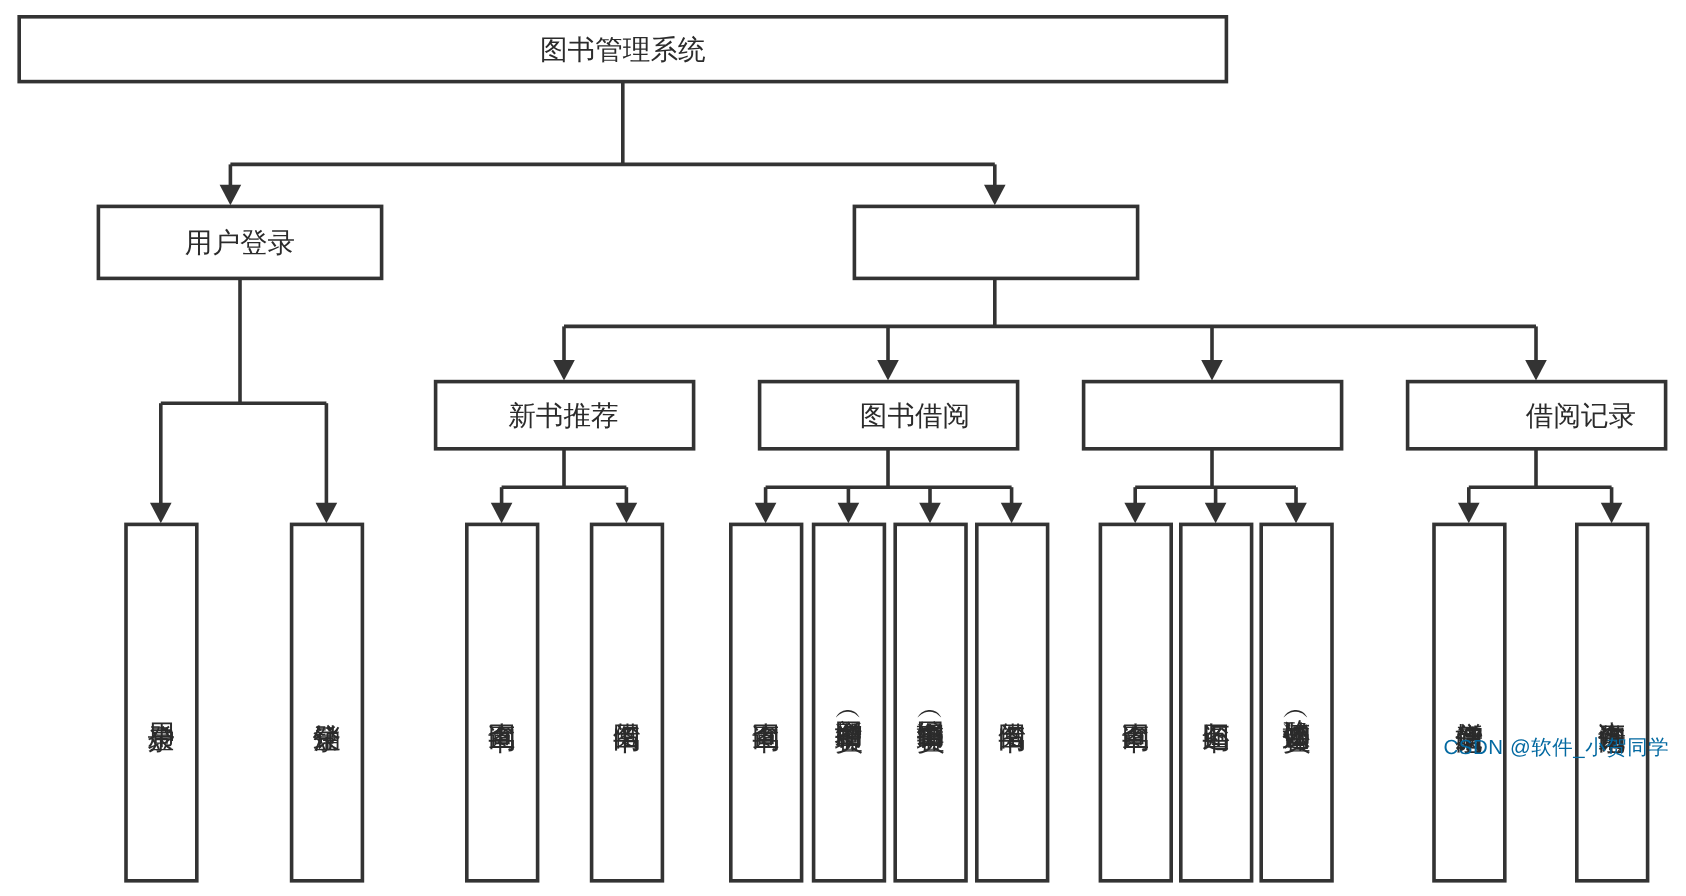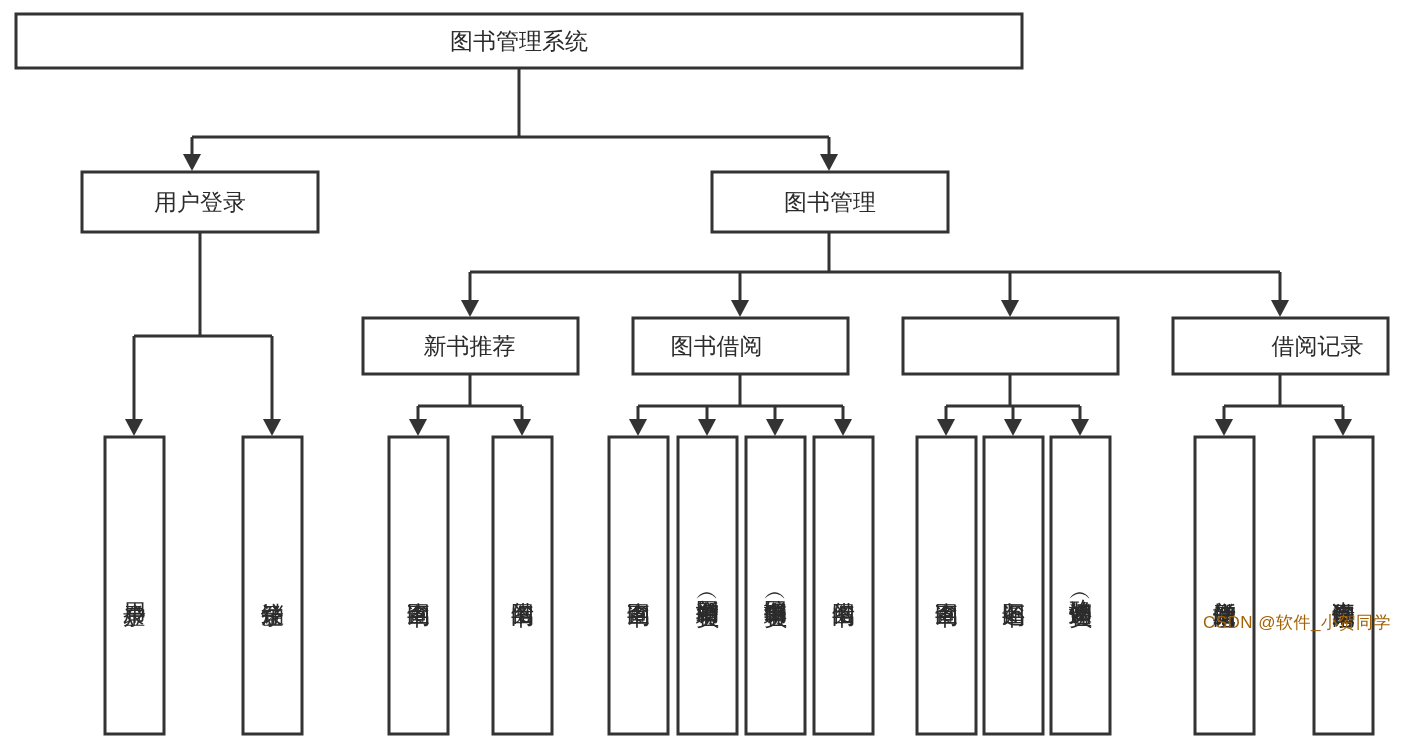--- a/index.html
+++ b/index.html
@@ -62,21 +62,21 @@
     font-size: 23px;
     color: #2b2b2b;
     white-space: nowrap;
     pointer-events: none;
   }
   .watermark {
     position: absolute;
     right: 14px;
     bottom: 5px;
     font-size: 17px;
-    color: #a16207;
+    color: #0369a1;
     letter-spacing: 0.5px;
     white-space: nowrap;
   }
 </style>
 </head>
 <body>
 
 <div id="diagram-root">
 
   <svg class="diagram-canvas" viewBox="0 0 1405 747">
@@ -179,24 +179,23 @@
     <rect class="node-rect" x="984" y="437" width="59" height="297"></rect>
     <rect class="node-rect" x="1051" y="437" width="59" height="297"></rect>
 
     <rect class="node-rect" x="1195" y="437" width="59" height="297"></rect>
     <rect class="node-rect" x="1314" y="437" width="59" height="297"></rect>
   </svg>
 
   <div class="hlabel-wrap" style="left:16px; top:14px; width:1006px; height:54px;">图书管理系统</div>
 
   <div class="hlabel-wrap" style="left:82px; top:172px; width:236px; height:60px;">用户登录</div>
-  <div class="hlabel-wrap" style="left:712px; top:172px; width:236px; height:60px;">图书管理</div>
 
   <div class="hlabel-wrap" style="left:362px; top:318px; width:215px; height:56px;">新书推荐</div>
-  <div class="hlabel-wrap" style="left:609px; top:318px; width:215px; height:56px;">图书借阅</div>
+  <div class="hlabel-wrap" style="left:655px; top:318px; width:215px; height:56px;">图书借阅</div>
   <div class="hlabel-wrap" style="left:1173px; top:318px; width:215px; height:56px;margin-left:37px;">借阅记录</div>
 
   <div class="vlabel-wrap" style="left:105px; top:437px; width:59px; height:297px;">用户登录</div>
   <div class="vlabel-wrap" style="left:243px; top:437px; width:59px; height:297px;">注销登录</div>
 
   <div class="vlabel-wrap" style="left:389px; top:437px; width:59px; height:297px;">查询图书</div>
   <div class="vlabel-wrap" style="left:493px; top:437px; width:59px; height:297px;">借阅图书</div>
 
   <div class="vlabel-wrap" style="left:609px; top:437px; width:59px; height:297px;">查询图书</div>
   <div class="vlabel-wrap" style="left:678px; top:437px; width:59px; height:297px;">新增图书（管理员）</div>

